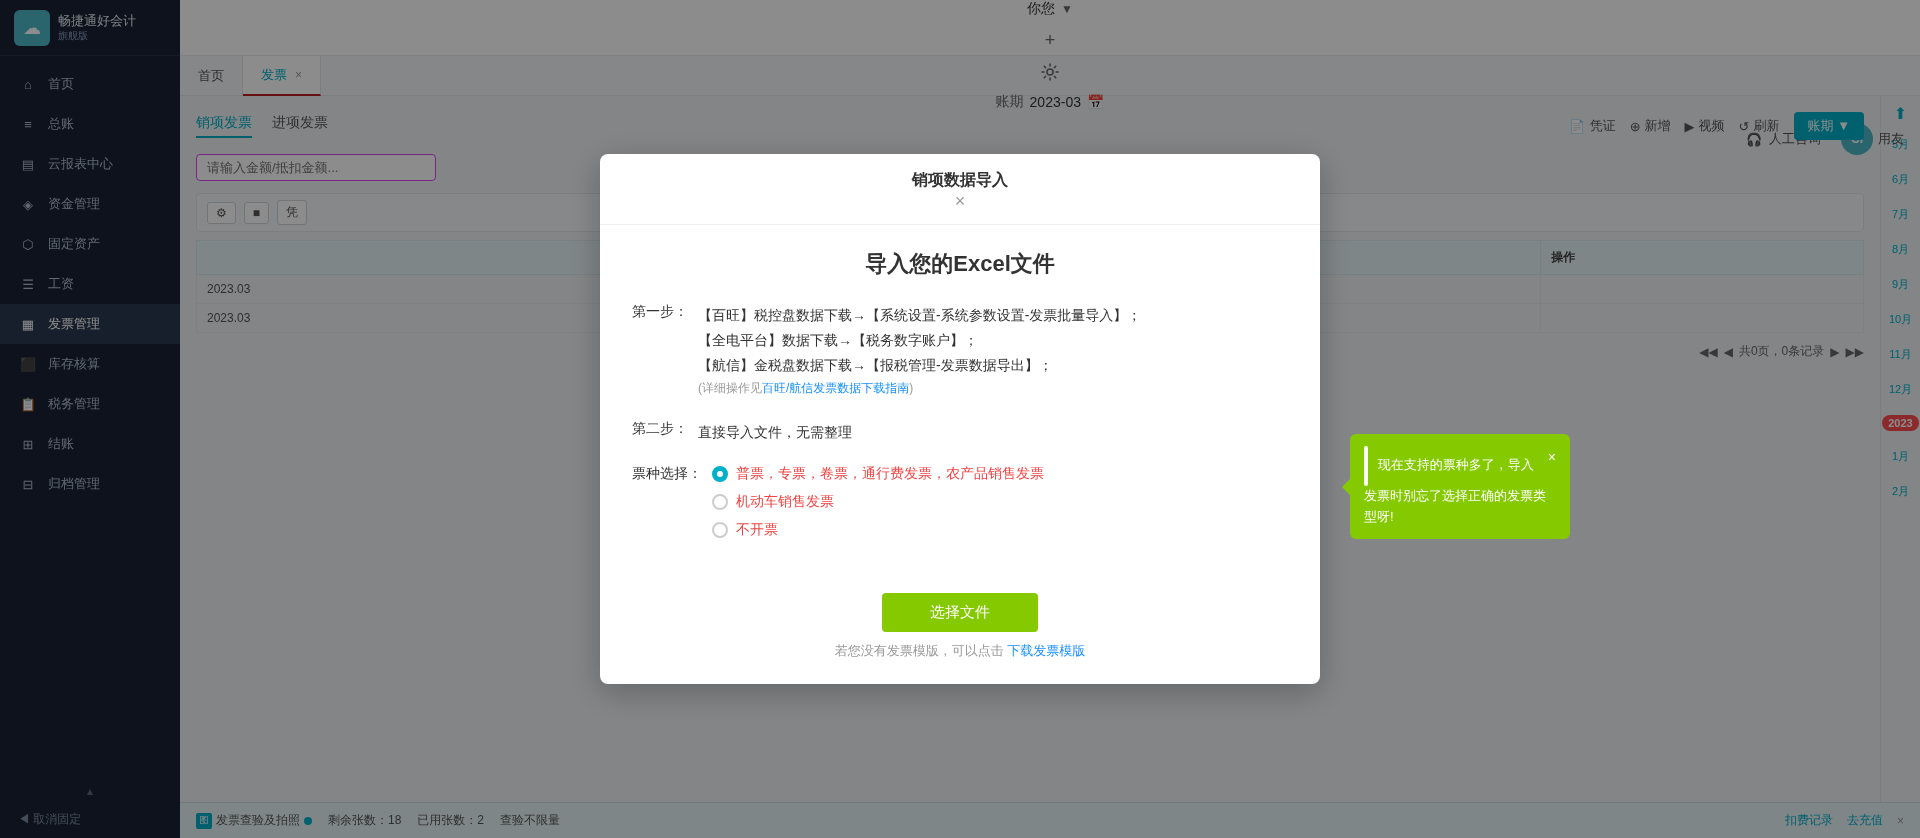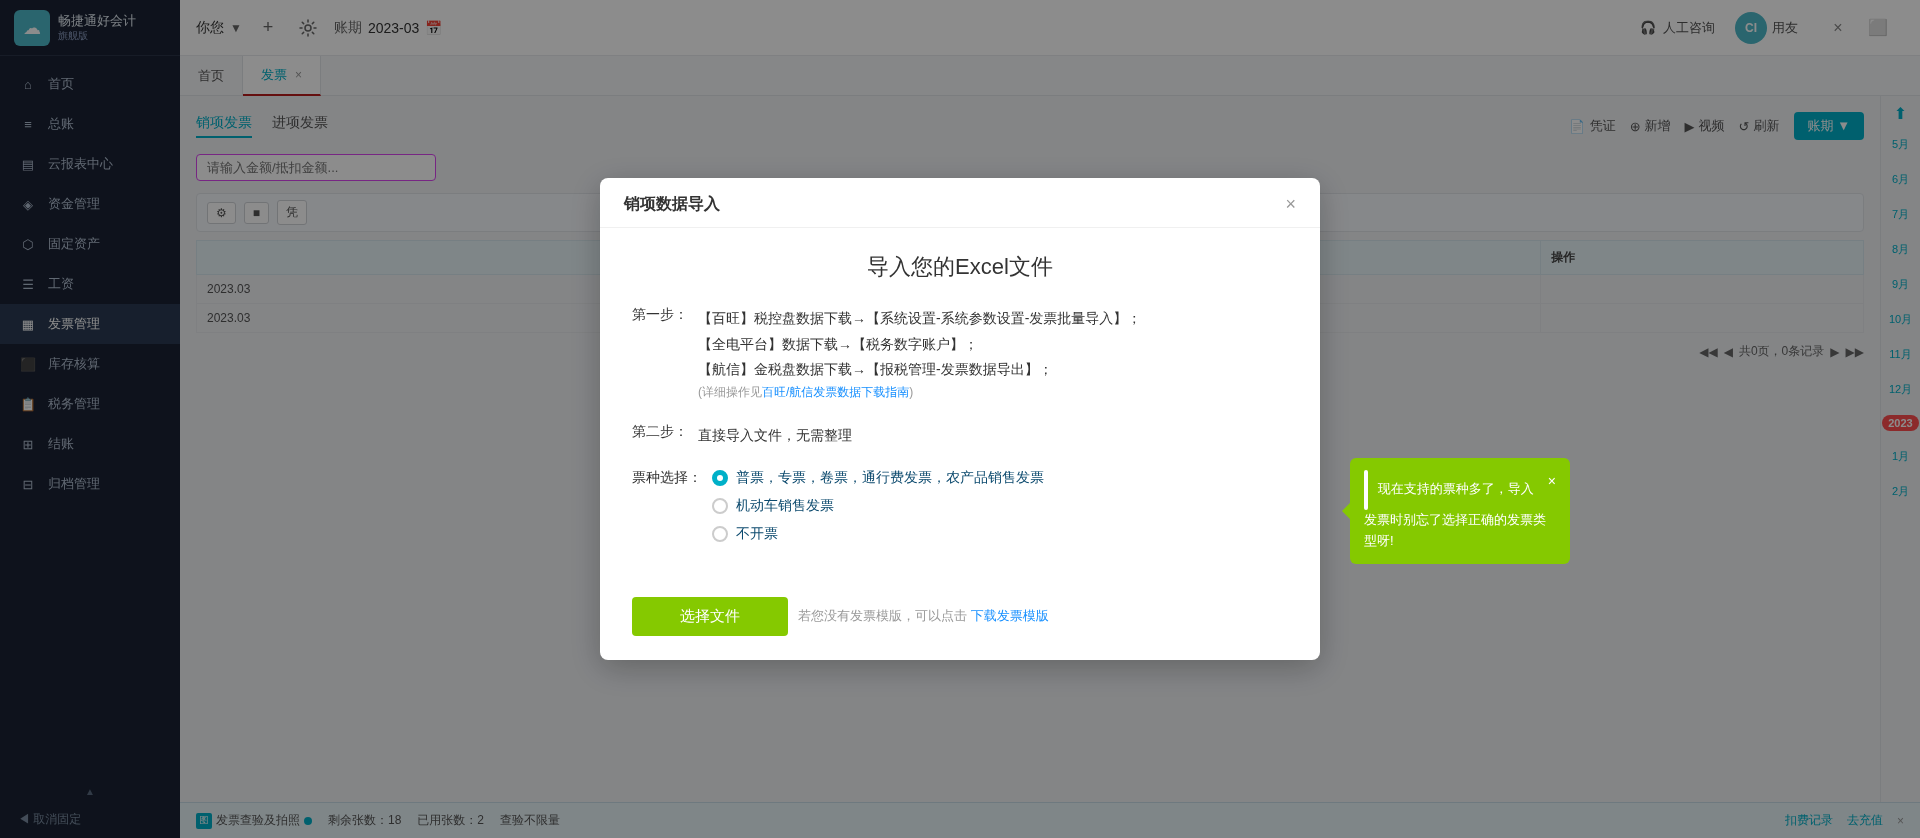--- a/index.html
+++ b/index.html
@@ -84,38 +84,38 @@
     .bottom-bar-icon { width: 16px; height: 16px; background: #00b0c8; border-radius: 2px; display: flex; align-items: center; justify-content: center; color: white; font-size: 9px; cursor: pointer; }
     .bottom-bar-dot { width: 8px; height: 8px; background: #00b0c8; border-radius: 50%; }
     .bottom-bar-link { color: #00b0c8; cursor: pointer; text-decoration: none; }
     .bottom-bar-close { margin-left: auto; color: #999; cursor: pointer; }
 
     
     .overlay { position: fixed; top: 0; left: 0; width: 100%; height: 100%; background: rgba(0,0,0,0.45); z-index: 100; display: flex; align-items: center; justify-content: center; }
 
     
     .dialog { background: white; border-radius: 8px; width: 720px; padding: 0; box-shadow: 0 8px 32px rgba(0,0,0,0.25); z-index: 101; position: relative; }
-    .dialog-header { display: flex; align-items: center; justify-content: space-between; padding: 16px 24px 12px; border-bottom: 1px solid #f0f0f0; }
+    .dialog-header { display: flex; align-items: center; justify-content: space-between; padding: 16px 24px 12px; border-bottom: 1px solid #f0f0f0; flex-direction: column; }
     .dialog-title { font-size: 16px; font-weight: 600; color: #333; }
     .dialog-close { color: #999; cursor: pointer; font-size: 18px; background: none; border: none; }
     .dialog-body { padding: 24px 32px; }
-    .dialog-main-title { text-align: center; font-size: 22px; font-weight: 400; color: #333; margin-bottom: 24px; }
+    .dialog-main-title { text-align: center; font-size: 22px; font-weight: 700; color: #333; margin-bottom: 24px; }
     .step-row { margin-bottom: 20px; display: flex; }
     .step-label { font-size: 14px; color: #333; font-weight: 500; flex-shrink: 0; margin-right: 10px; white-space: nowrap; }
     .step-content { font-size: 14px; color: #333; line-height: 1.8; }
     .step-content .link { color: #1890ff; cursor: pointer; text-decoration: none; }
     .step-content .hint { color: #999; font-size: 12px; }
     .ticket-select-row { margin-bottom: 14px; }
     .ticket-select-label { font-size: 14px; color: #333; font-weight: 500; margin-bottom: 10px; }
     .radio-group { display: flex; flex-direction: column; gap: 10px; margin-left: 80px; }
-    .radio-item { display: flex; align-items: center; gap: 8px; font-size: 14px; color: #0c4a6e; cursor: pointer; }
+    .radio-item { display: flex; align-items: center; gap: 8px; font-size: 14px; color: #ef4444; cursor: pointer; }
     .radio-circle { width: 16px; height: 16px; border-radius: 50%; border: 2px solid #ccc; display: flex; align-items: center; justify-content: center; flex-shrink: 0; }
     .radio-circle.checked { border-color: #00b0c8; background: #00b0c8; }
     .radio-circle.checked::after { content: ''; width: 6px; height: 6px; background: white; border-radius: 50%; }
-    .dialog-footer { display: flex; flex-direction: row; align-items: center; padding: 16px 32px 24px; gap: 10px; }
+    .dialog-footer { display: flex; flex-direction: column; align-items: center; padding: 16px 32px 24px; gap: 10px; }
     .select-file-btn { background: #85c900; color: white; border: none; border-radius: 4px; padding: 10px 48px; font-size: 15px; cursor: pointer; font-weight: 500; }
     .download-hint { font-size: 13px; color: #999; }
     .download-hint .link { color: #1890ff; cursor: pointer; }
 
     
     .tooltip-bubble { position: absolute; background: #85c900; color: white; border-radius: 6px; padding: 12px 14px; font-size: 13px; line-height: 1.6; width: 220px; z-index: 200; }
     .tooltip-bubble::before { content: ''; position: absolute; left: -8px; top: 50%; transform: translateY(-50%); width: 0; height: 0; border-top: 8px solid transparent; border-bottom: 8px solid transparent; border-right: 8px solid #85c900; }
     .tooltip-close { float: right; cursor: pointer; margin-left: 8px; font-size: 14px; }
 
     
@@ -192,21 +192,21 @@
     <div class="sidebar-scroll-btn">
       <span class="scroll-arrow">▲</span>
     </div>
     <div class="sidebar-bottom">
       <span>◀ 取消固定</span>
     </div>
   </div>
 
   <div class="main-content">
 
-    <div class="topbar" style="position:relative;">
+    <div class="topbar" style="position:relative;flex-direction:column;">
       <div class="topbar-company">
         <span>你您</span>
         <span class="arrow">▼</span>
       </div>
       <div class="topbar-add">
         <span>+</span>
       </div>
       <div class="topbar-settings">
         <svg width="18" height="18" viewBox="0 0 18 18" fill="none" xmlns="http://www.w3.org/2000/svg">
           <circle cx="9" cy="9" r="3" stroke="#666" stroke-width="1.5"></circle>

